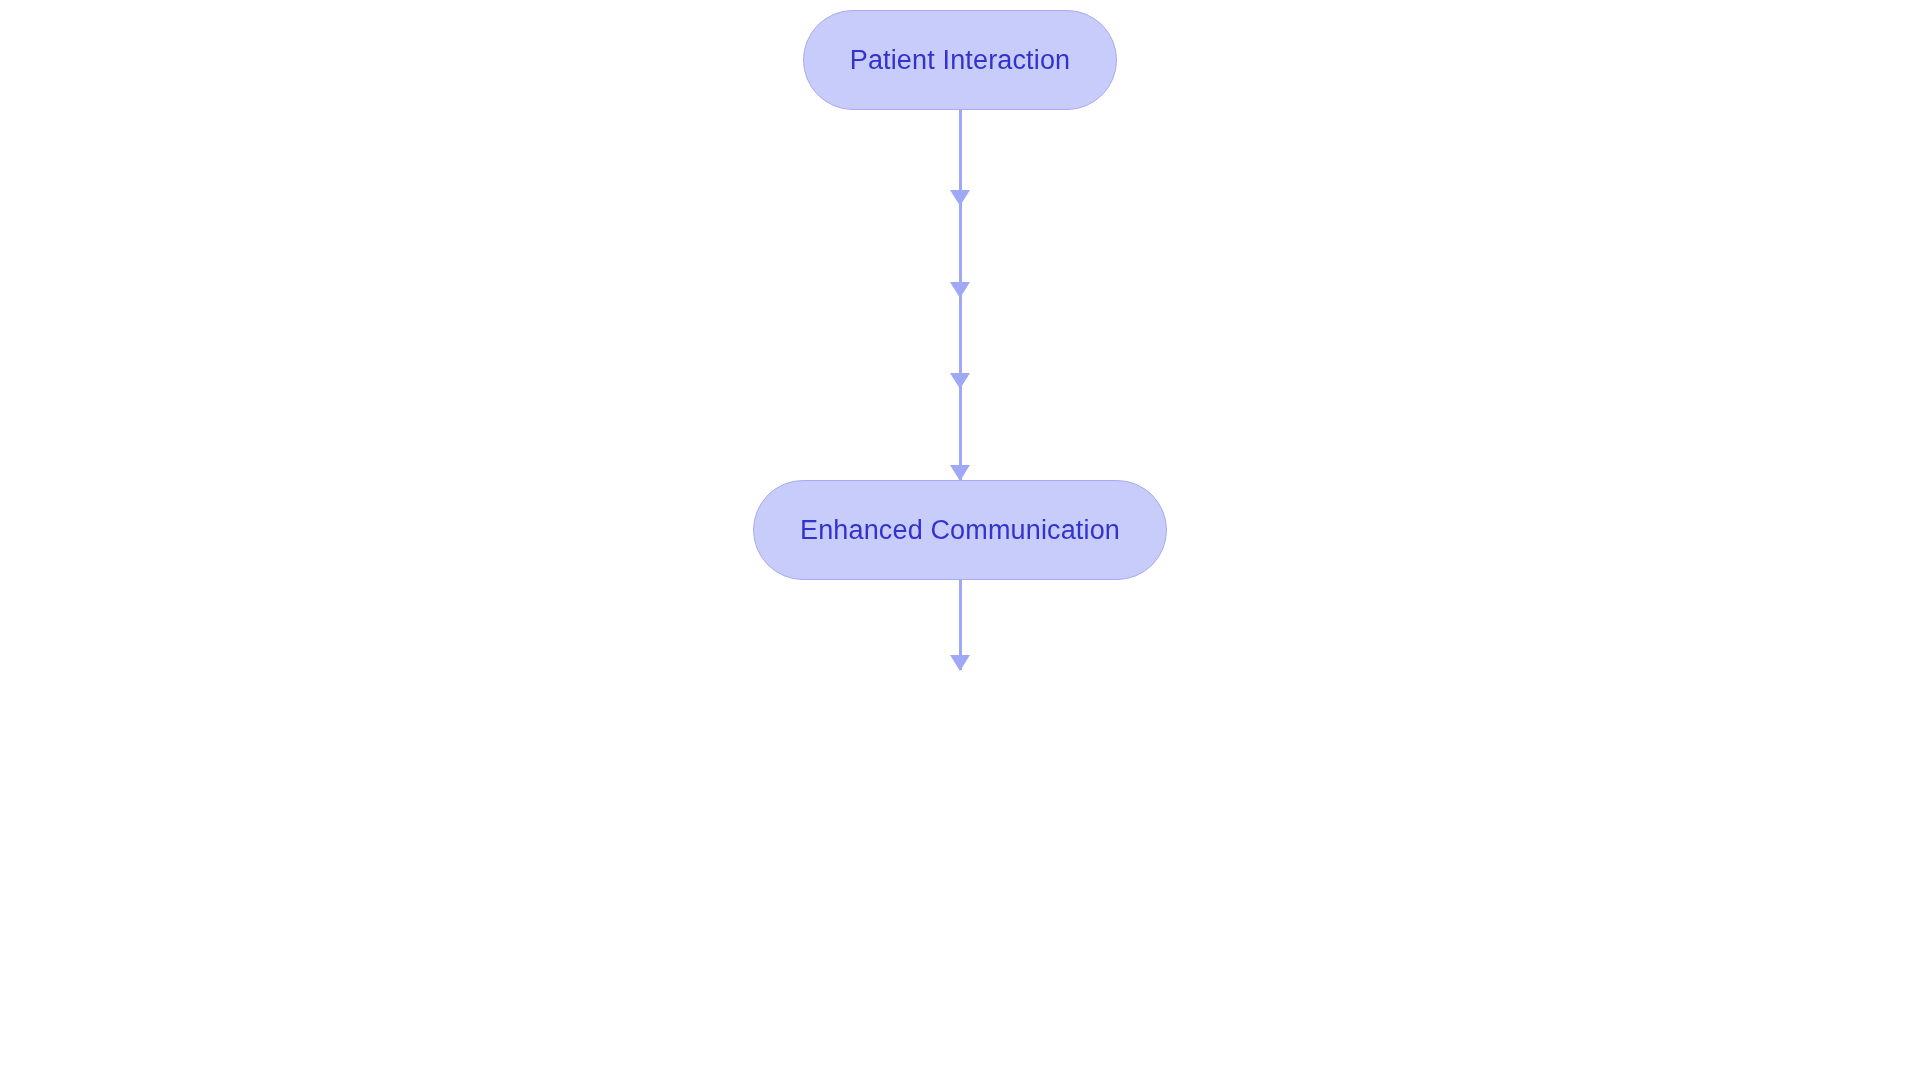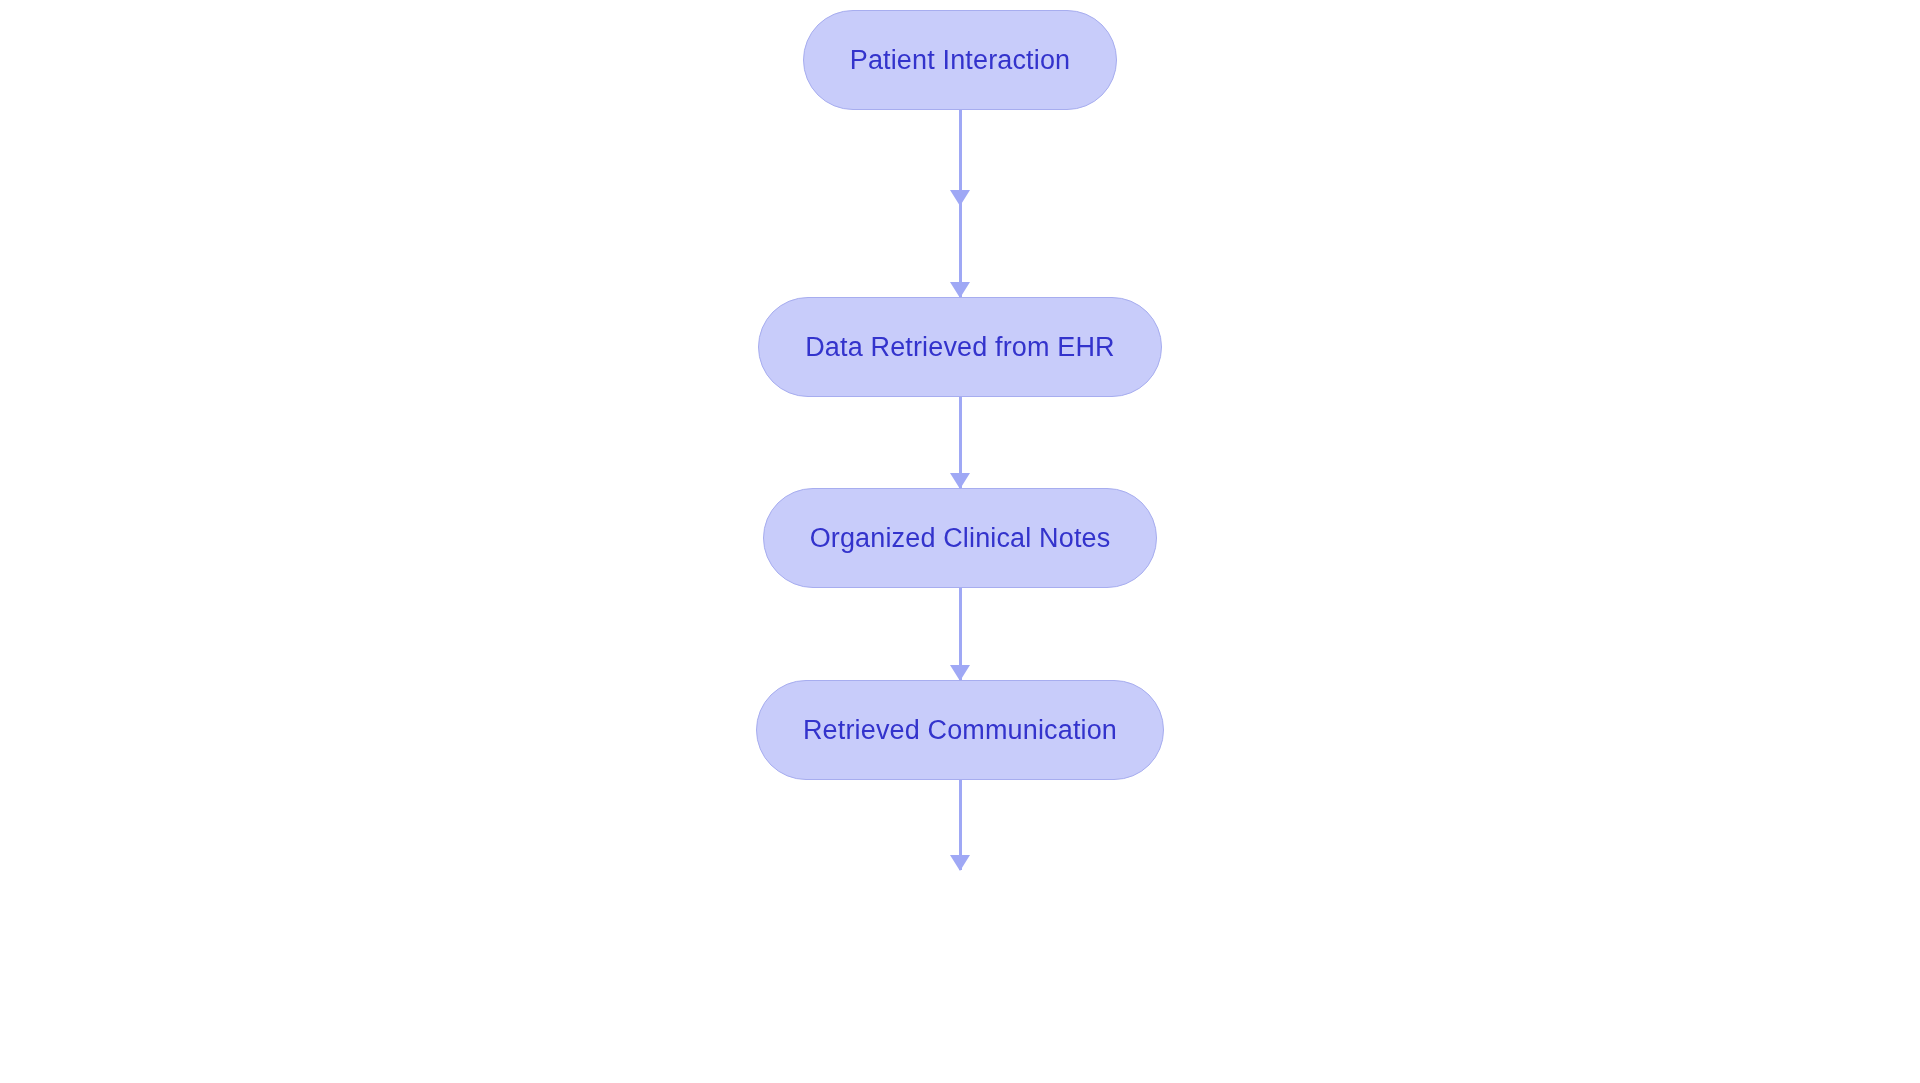--- a/index.html
+++ b/index.html
@@ -98,40 +98,34 @@
       <div class="stem"></div>
       <div class="head"></div>
     </div>
 
 
     <div class="connector" style="height:92px;">
       <div class="stem"></div>
       <div class="head"></div>
     </div>
 
-    <div class="node">
-      <span class="node-label">Data Retrieved from EHR</span>
-    </div>
 
     <div class="connector" style="height:91px;">
       <div class="stem"></div>
       <div class="head"></div>
     </div>
 
-    <div class="node">
-      <span class="node-label">Organized Clinical Notes</span>
-    </div>
 
     <div class="connector" style="height:92px;">
       <div class="stem"></div>
       <div class="head"></div>
     </div>
 
     <div class="node">
-      <span class="node-label">Retrieved Communication</span>
+      <span class="node-label">Enhanced Communication</span>
     </div>
 
     <div class="connector" style="height:90px;">
       <div class="stem"></div>
       <div class="head"></div>
     </div>
 
 
   </div>
 </div>

